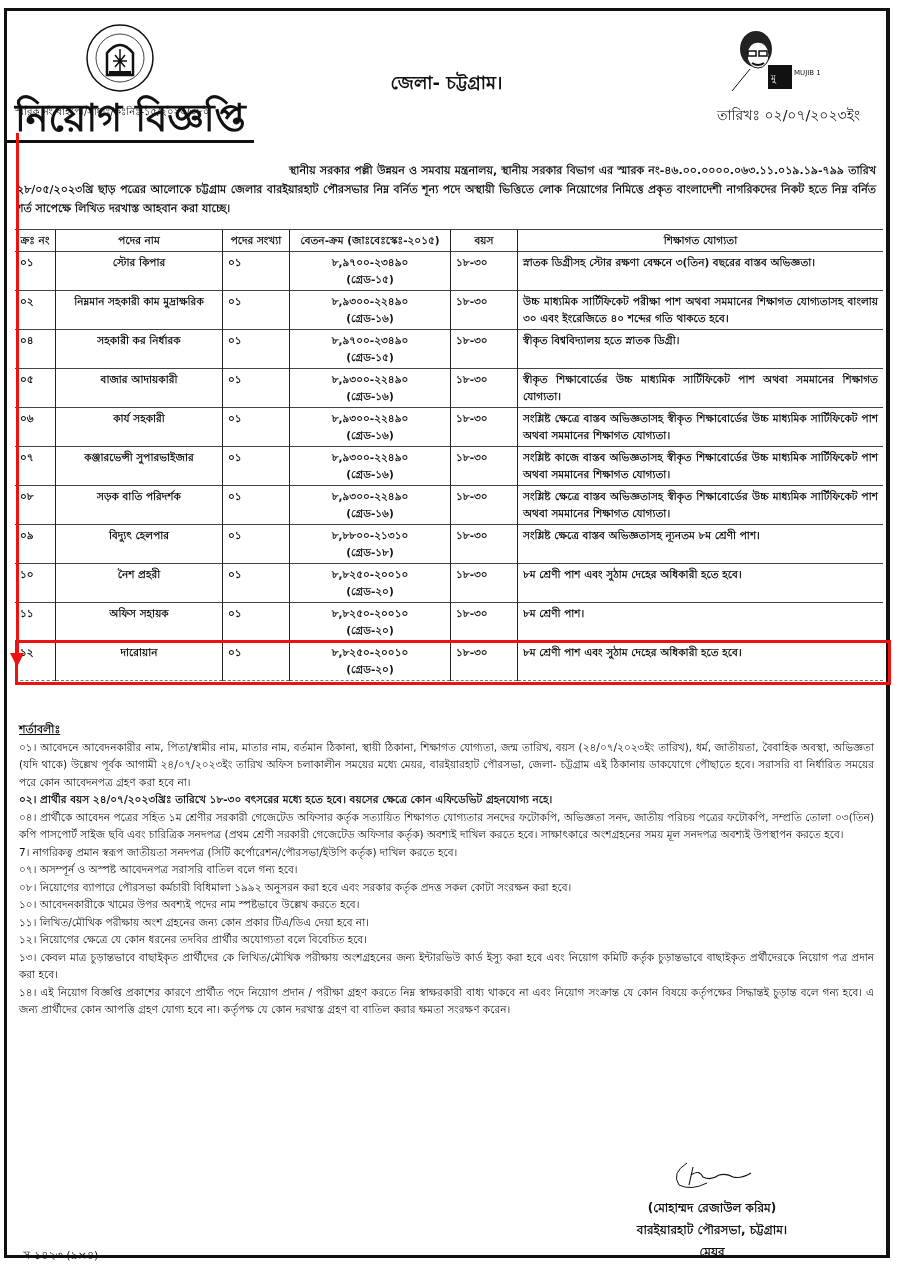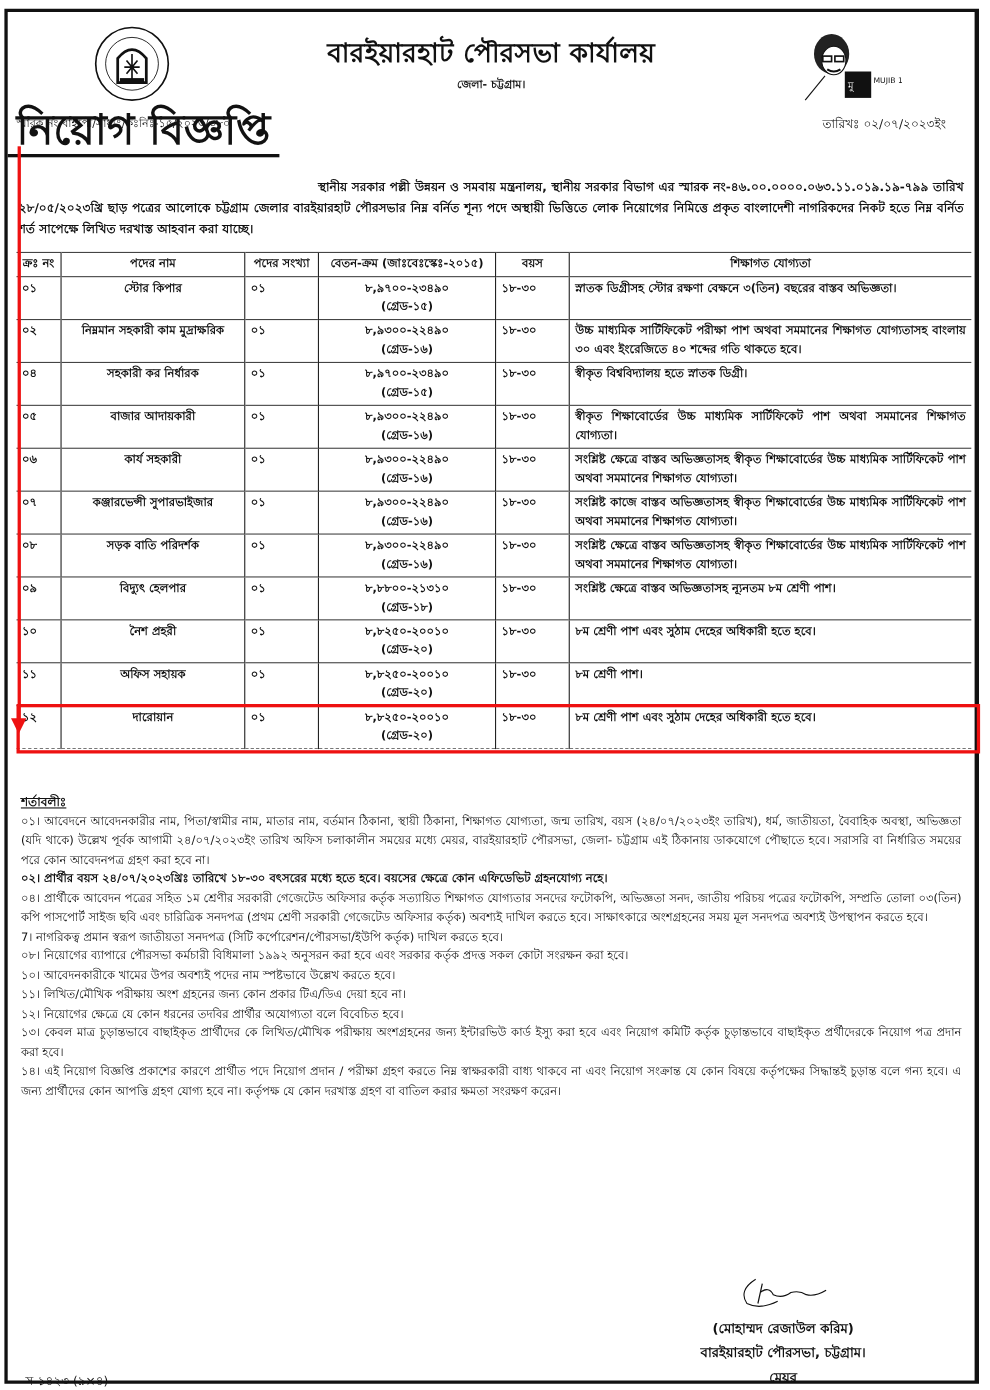--- a/index.html
+++ b/index.html
@@ -4,23 +4,23 @@
   <style>
     html, body { margin: 0; padding: 0; background: #ffffff; }
     body { width: 900px; height: 1264px; position: relative; overflow: hidden;
       font-family: "DejaVu Sans", sans-serif; color: #111; }
     .page { position: absolute; left: 4px; top: 8px; width: 886px; height: 1250px;
       border: 3px solid #111; border-right-width: 4px; box-sizing: border-box; background:#fff; }
     .logo { position: absolute; left: 78px; top: 12px; width: 70px; height: 70px; }
     .mujib { position: absolute; right: 66px; top: 14px; width: 96px; height: 68px; }
     .org-title { position: absolute; left: 0; right: 0; top: 18px; text-align: center;
       font-size: 24px; font-weight: bold; letter-spacing: 0.3px; }
-    .district { position: absolute; left: 0; right: 0; top: 58px; text-align: center; font-size: 10px; font-weight: bold; }
+    .district { position: absolute; left: 0; right: 0; top: 58px; text-align: center; font-size: 18px; font-weight: bold; }
     .memo { position: absolute; left: 8px; top: 93px; font-size: 10px; }
-    .date { position: absolute; right: 26px; top: 93px; font-size: 11px; }
+    .date { position: absolute; right: 26px; top: 93px; font-size: 14px; }
     .notice-title { position: absolute; left: 0; right: 0; top: 84px; text-align: left; }
     .notice-title span { font-size: 38px; font-weight: bold; border-bottom: 3px solid #111; padding: 0 8px; line-height: 46px; }
     .intro { position: absolute; left: 10px; right: 10px; top: 150px; font-size: 11px; line-height: 19px; text-align: justify; font-weight: bold; }
     .intro .indent { display:inline-block; width: 272px; }
     table.jobs { position: absolute; left: 8px; top: 218px; width: 868px; border-collapse: collapse; font-size: 10.5px; font-weight: bold; }
     table.jobs td, table.jobs th { border-left: 1px solid #222; border-top: 1px solid #444; padding: 2px 5px; vertical-align: top; line-height: 17px; }
     table.jobs tr td:first-child, table.jobs tr th:first-child { border-left: none; }
     table.jobs tr:last-child td { border-bottom: 1px dashed #777; }
     table.jobs th { font-weight: bold; text-align: center; }
     .c-sl { width: 30px; margin-left: 44px; }
@@ -49,21 +49,20 @@
   <div class="logo">
     <svg width="70" height="70" viewBox="0 0 70 70">
       <circle cx="35" cy="35" r="33" fill="none" stroke="#111" stroke-width="1.5"></circle>
       <circle cx="35" cy="35" r="24" fill="none" stroke="#111" stroke-width="0.8"></circle>
       <path d="M22 52 L22 30 Q35 14 48 30 L48 52 Z" fill="none" stroke="#111" stroke-width="2.5"></path>
       <path d="M35 26 L35 52 M28 38 L42 38 M30 32 L40 44 M40 32 L30 44" stroke="#111" stroke-width="1.5"></path>
       <rect x="24" y="48" width="22" height="4" fill="#111"></rect>
     </svg>
   </div>
 
-  <div class="org-title">বারইয়ারহাট পৌরসভা কার্যালয়</div>
   <div class="district">জেলা- চট্টগ্রাম।</div>
 
   <div class="mujib">
     <svg width="96" height="68" viewBox="0 0 96 68">
       <ellipse cx="32" cy="24" rx="16" ry="18" fill="#222"></ellipse>
       <ellipse cx="34" cy="30" rx="11" ry="13" fill="#fff" stroke="#111" stroke-width="1"></ellipse>
       <rect x="24" y="26" width="8" height="5" fill="none" stroke="#111" stroke-width="1.5"></rect>
       <rect x="35" y="26" width="8" height="5" fill="none" stroke="#111" stroke-width="1.5"></rect>
       <path d="M28 38 Q34 42 40 38" stroke="#111" stroke-width="2" fill="none"></path>
       <path d="M8 66 L26 44" stroke="#111" stroke-width="1"></path>
@@ -223,20 +222,21 @@
   <div class="arrow-head"></div>
   <div class="highlight"></div>
 
   <div class="terms">
     <div class="terms-title">শর্তাবলীঃ</div>
     <div id="terms-list">
         <p>০১। আবেদনে আবেদনকারীর নাম, পিতা/স্বামীর নাম, মাতার নাম, বর্তমান ঠিকানা, স্থায়ী ঠিকানা, শিক্ষাগত যোগ্যতা, জন্ম তারিখ, বয়স (২৪/০৭/২০২৩ইং তারিখ), ধর্ম, জাতীয়তা, বৈবাহিক অবস্থা, অভিজ্ঞতা (যদি থাকে) উল্লেখ পূর্বক আগামী ২৪/০৭/২০২৩ইং তারিখ অফিস চলাকালীন সময়ের মধ্যে মেয়র, বারইয়ারহাট পৌরসভা, জেলা- চট্টগ্রাম এই ঠিকানায় ডাকযোগে পৌছাতে হবে। সরাসরি বা নির্ধারিত সময়ের পরে কোন আবেদনপত্র গ্রহণ করা হবে না।</p>
         <p class="bold">০২। প্রার্থীর বয়স ২৪/০৭/২০২৩খ্রিঃ তারিখে ১৮-৩০ বৎসরের মধ্যে হতে হবে। বয়সের ক্ষেত্রে কোন এফিডেভিট গ্রহনযোগ্য নহে।</p>
         <p>০৪। প্রার্থীকে আবেদন পত্রের সহিত ১ম শ্রেণীর সরকারী গেজেটেড অফিসার কর্তৃক সত্যায়িত শিক্ষাগত যোগ্যতার সনদের ফটোকপি, অভিজ্ঞতা সনদ, জাতীয় পরিচয় পত্রের ফটোকপি, সম্প্রতি তোলা ০৩(তিন) কপি পাসপোর্ট সাইজ ছবি এবং চারিত্রিক সনদপত্র (প্রথম শ্রেণী সরকারী গেজেটেড অফিসার কর্তৃক) অবশ্যই দাখিল করতে হবে। সাক্ষাৎকারে অংশগ্রহনের সময় মূল সনদপত্র অবশ্যই উপস্থাপন করতে হবে।</p>
         <p>7। নাগরিকত্ব প্রমান স্বরূপ জাতীয়তা সনদপত্র (সিটি কর্পোরেশন/পৌরসভা/ইউপি কর্তৃক) দাখিল করতে হবে।</p>
+        <p>০৭। অসম্পূর্ন ও অস্পষ্ট আবেদনপত্র সরাসরি বাতিল বলে গন্য হবে।</p>
         <p>০৮। নিয়োগের ব্যাপারে পৌরসভা কর্মচারী বিধিমালা ১৯৯২ অনুসরন করা হবে এবং সরকার কর্তৃক প্রদত্ত সকল কোটা সংরক্ষন করা হবে।</p>
         <p>১০। আবেদনকারীকে খামের উপর অবশ্যই পদের নাম স্পষ্টভাবে উল্লেখ করতে হবে।</p>
         <p>১১। লিখিত/মৌখিক পরীক্ষায় অংশ গ্রহনের জন্য কোন প্রকার টিএ/ডিএ দেয়া হবে না।</p>
         <p>১২। নিয়োগের ক্ষেত্রে যে কোন ধরনের তদবির প্রার্থীর অযোগ্যতা বলে বিবেচিত হবে।</p>
         <p>১৩। কেবল মাত্র চুড়ান্তভাবে বাছাইকৃত প্রার্থীদের কে লিখিত/মৌখিক পরীক্ষায় অংশগ্রহনের জন্য ইন্টারভিউ কার্ড ইস্যু করা হবে এবং নিয়োগ কমিটি কর্তৃক চুড়ান্তভাবে বাছাইকৃত প্রর্থীদেরকে নিয়োগ পত্র প্রদান করা হবে।</p>
         <p>১৪। এই নিয়োগ বিজ্ঞপ্তি প্রকাশের কারণে প্রার্থীত পদে নিয়োগ প্রদান / পরীক্ষা গ্রহণ করতে নিম্ন স্বাক্ষরকারী বাধ্য থাকবে না এবং নিয়োগ সংক্রান্ত যে কোন বিষয়ে কর্তৃপক্ষের সিদ্ধান্তই চুড়ান্ত বলে গন্য হবে। এ জন্য প্রার্থীদের কোন আপত্তি গ্রহণ যোগ্য হবে না। কর্তৃপক্ষ যে কোন দরখাস্ত গ্রহণ বা বাতিল করার ক্ষমতা সংরক্ষণ করেন।</p>
       </div>
   </div>
 
   <div class="signature">

